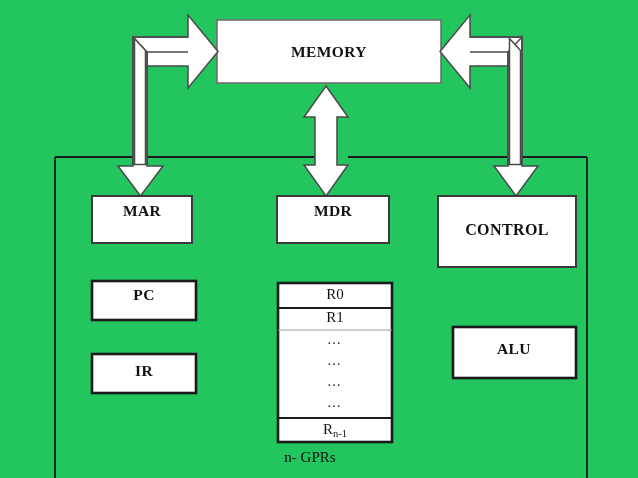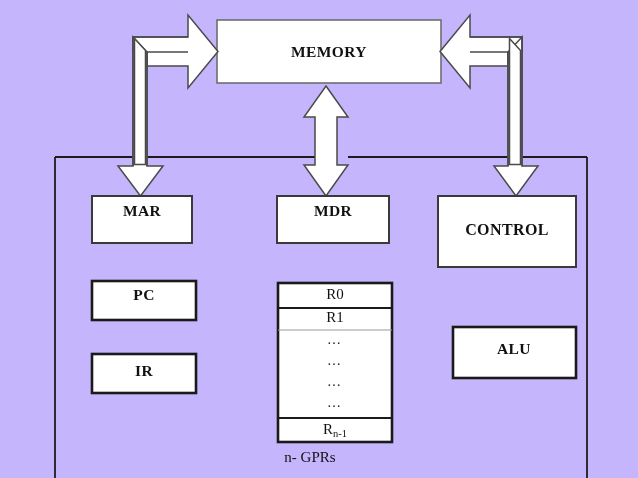--- a/index.html
+++ b/index.html
@@ -10,21 +10,21 @@
   body {
     width: 638px;
     height: 478px;
     overflow: hidden;
     font-family: "Liberation Serif", "DejaVu Serif", serif;
   }
   #diagram-root {
     position: relative;
     width: 638px;
     height: 478px;
-    background: #c4b5fd;
+    background: #22c55e;
     text-decoration: underline;
   }
   svg#arch-svg {
     position: absolute;
     top: 0;
     left: 0;
     width: 638px;
     height: 478px;
     display: block;
   }

